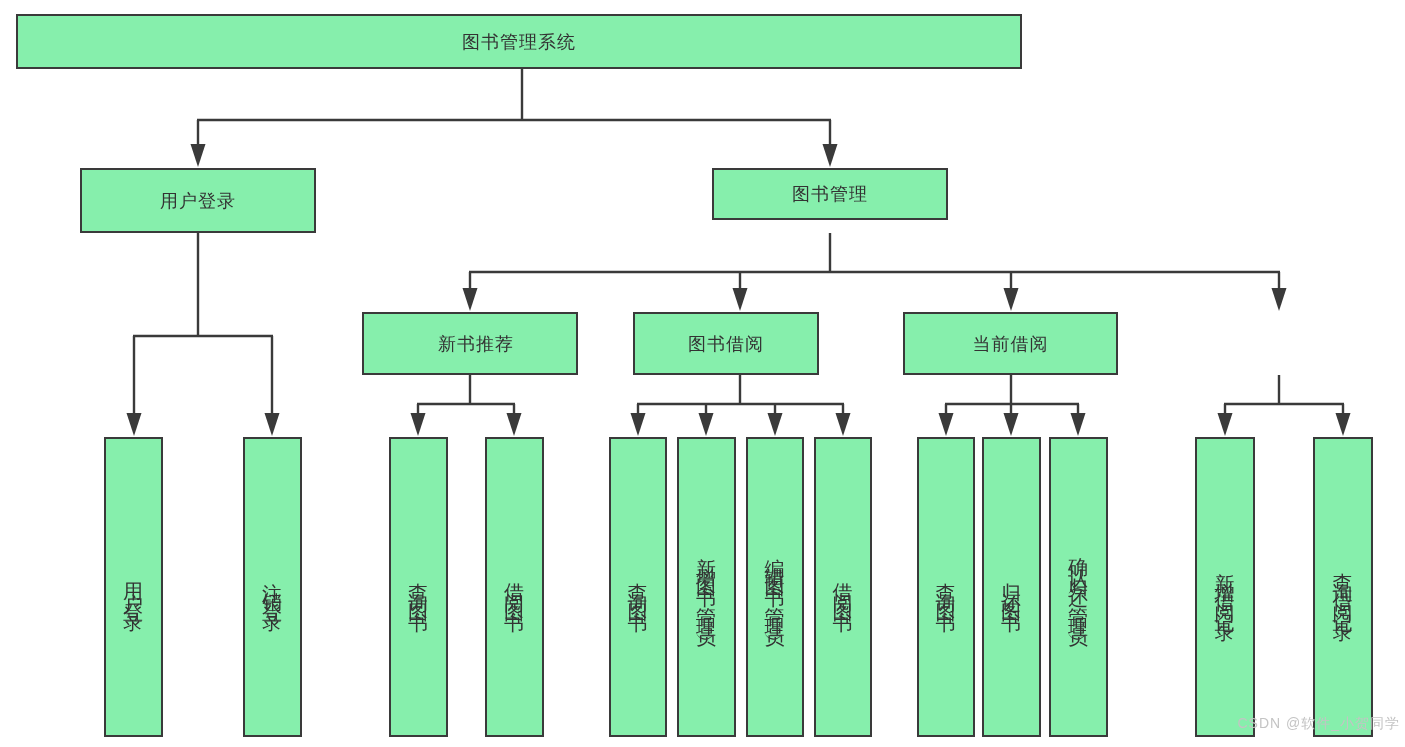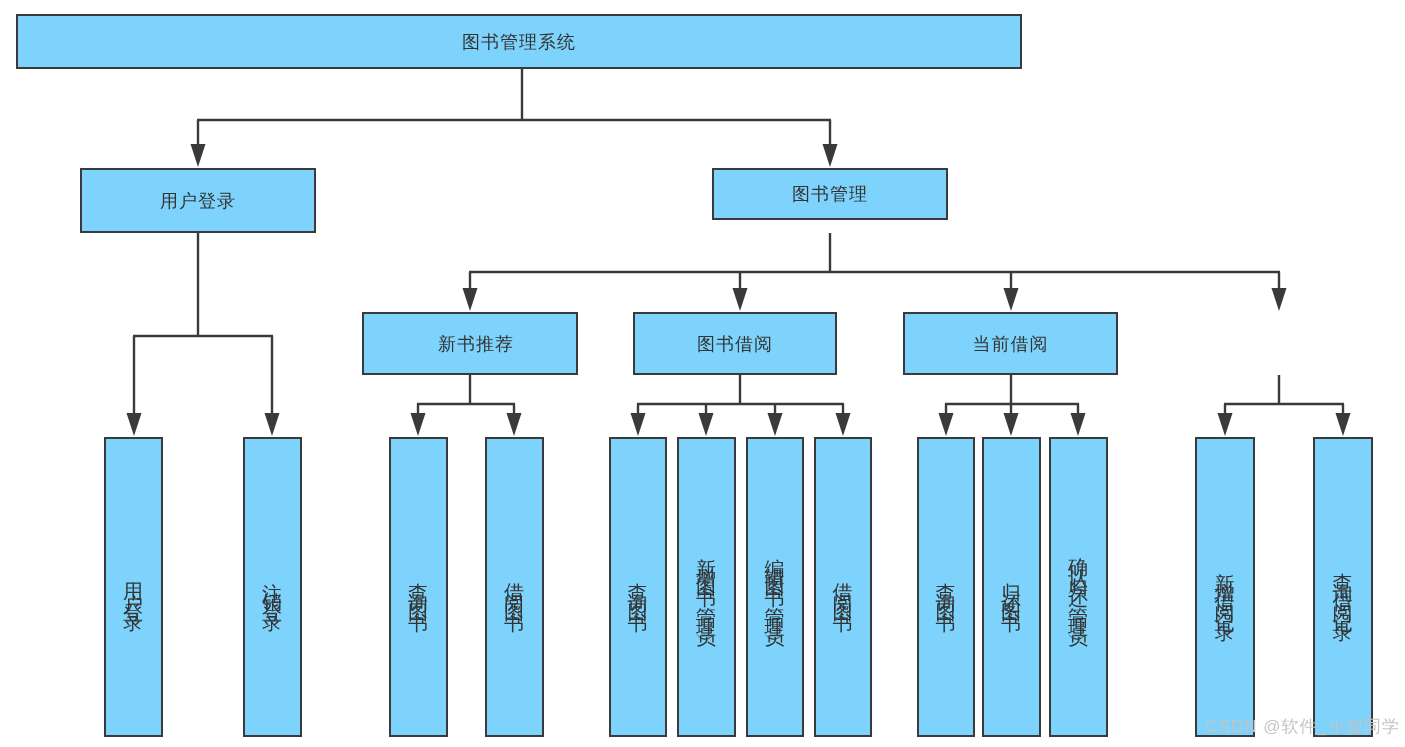--- a/index.html
+++ b/index.html
@@ -2,35 +2,35 @@
 <html><head>
 <meta charset="utf-8">
 <style>
   html,body{margin:0;padding:0;background:#ffffff;}
   .stage{
     position:relative;width:1405px;height:747px;background:#ffffff;overflow:hidden;
     font-family:"Liberation Sans","DejaVu Sans",sans-serif;color:#333333;
   }
   .connectors{position:absolute;left:0;top:0;z-index:1;}
   .node,.leaf{
-    position:absolute;box-sizing:border-box;background:#7dd3fc;
+    position:absolute;box-sizing:border-box;background:#86efac;
     border:2px solid #3a3a3a;z-index:2;
     display:flex;align-items:center;justify-content:center;
   }
   .node{font-size:18px;letter-spacing:1px;}
   .leaf{
     font-size:20px;
     writing-mode:vertical-rl;
     text-orientation:mixed;
     letter-spacing:10px;
     line-height:1.0;
   }
   .watermark{
     position:absolute;z-index:3;right:5px;top:715px;
-    font-size:17px;color:#c4c4c4;letter-spacing:1px;white-space:nowrap;
+    font-size:14px;color:#c4c4c4;letter-spacing:1px;white-space:nowrap;
   }
 </style>
 </head>
 <body>
 
 <div class="stage">
 
   <svg class="connectors" width="1405" height="747" viewBox="0 0 1405 747">
     <g stroke="#3a3a3a" stroke-width="2.4" fill="none">
 
@@ -70,21 +70,21 @@
       <polygon points="1335.5,413 1350.5,413 1343,436"></polygon>
     </g>
   </svg>
 
   <div class="node" style="left:16px;top:14px;width:1006px;height:55px;">图书管理系统</div>
 
   <div class="node" style="left:80px;top:168px;width:236px;height:65px;">用户登录</div>
   <div class="node" style="left:712px;top:168px;width:236px;height:52px;">图书管理</div>
 
   <div class="node" style="left:362px;top:312px;width:216px;height:63px;padding-left:12px;">新书推荐</div>
-  <div class="node" style="left:633px;top:312px;width:204px;height:63px;">图书借阅</div>
+  <div class="node" style="left:633px;top:312px;width:186px;height:63px;">图书借阅</div>
   <div class="node" style="left:903px;top:312px;width:215px;height:63px;">当前借阅</div>
 
   <div class="leaf" style="left:104px;top:437px;width:59px;height:300px;">用户登录</div>
   <div class="leaf" style="left:243px;top:437px;width:59px;height:300px;">注销登录</div>
 
   <div class="leaf" style="left:389px;top:437px;width:59px;height:300px;">查询图书</div>
   <div class="leaf" style="left:485px;top:437px;width:59px;height:300px;">借阅图书</div>
 
   <div class="leaf" style="left:609px;top:437px;width:58px;height:300px;">查询图书</div>
   <div class="leaf" style="left:677px;top:437px;width:59px;height:300px;">新增图书（管理员）</div>

